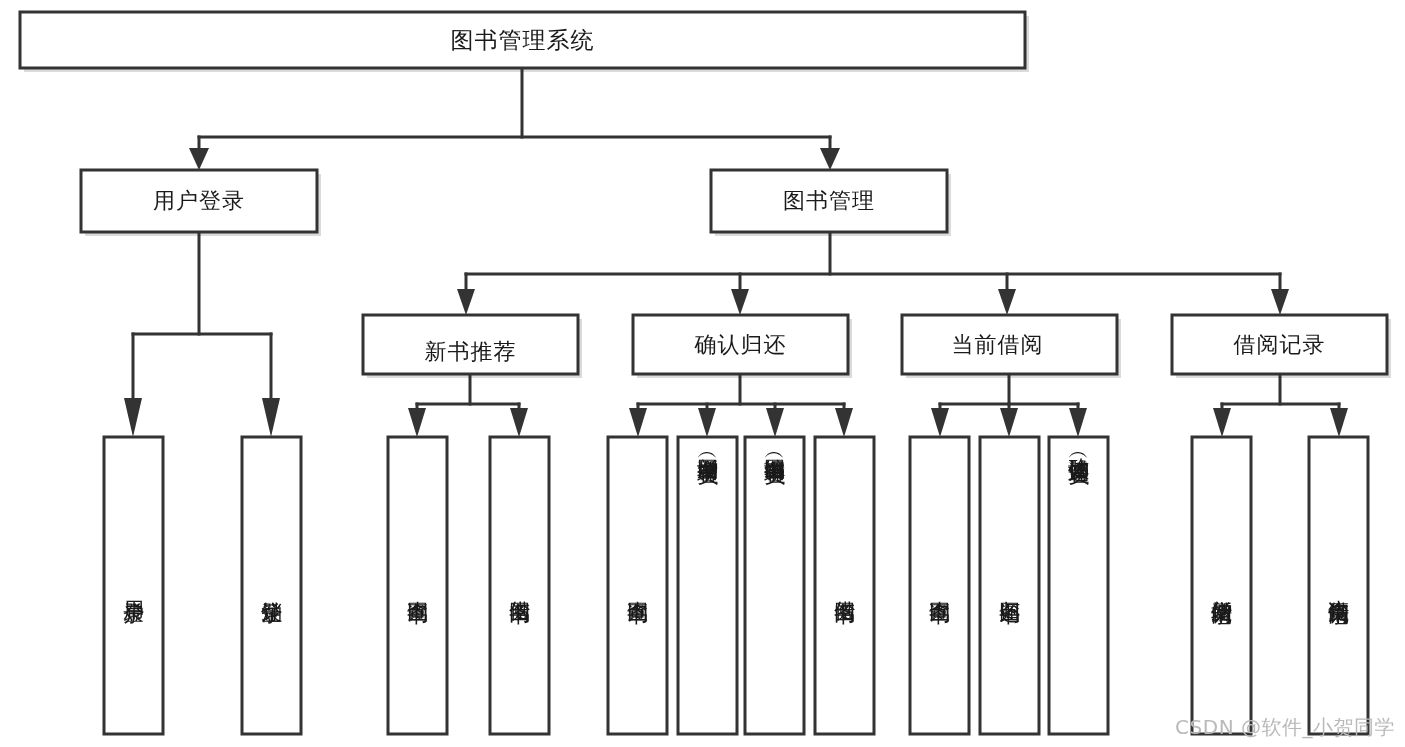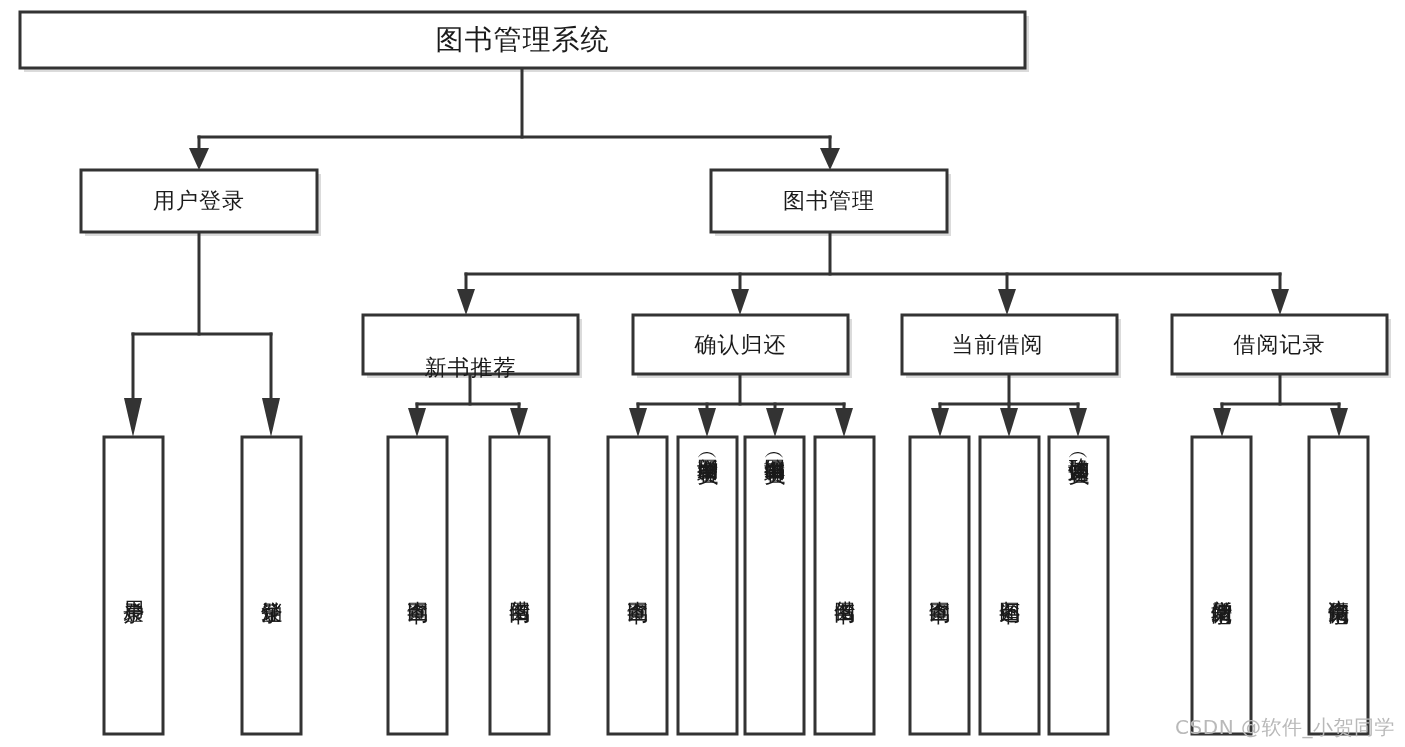--- a/index.html
+++ b/index.html
@@ -75,21 +75,21 @@
     pointer-events: none;
   }
   .hlabel-text {
     font-family: "DejaVu Sans", "Liberation Sans", sans-serif;
     font-size: 22px;
     color: #1a1a1a;
     letter-spacing: 1px;
     white-space: nowrap;
   }
   .title-text {
-    font-size: 28px;
+    font-size: 23px;
   }
   .watermark {
     position: absolute;
     right: 10px;
     bottom: 6px;
     font-family: "DejaVu Sans", "Liberation Sans", sans-serif;
     font-size: 20px;
     color: #b9b9b9;
     letter-spacing: 0.5px;
     white-space: nowrap;
@@ -210,21 +210,21 @@
   </div>
 
   <div class="hlabel-wrap" style="left:81px; top:170px; width:236px; height:62px;">
     <span class="hlabel-text">用户登录</span>
   </div>
 
   <div class="hlabel-wrap" style="left:711px; top:170px; width:236px; height:62px;border-radius:29px;">
     <span class="hlabel-text">图书管理</span>
   </div>
 
-  <div class="hlabel-wrap" style="left:363px; top:315px; width:215px; height:73px;margin-top:16px;">
+  <div class="hlabel-wrap" style="left:363px; top:315px; width:215px; height:73px;">
     <span class="hlabel-text">新书推荐</span>
   </div>
 
   <div class="hlabel-wrap" style="left:633px; top:315px; width:215px; height:59px;">
     <span class="hlabel-text">确认归还</span>
   </div>
 
   <div class="hlabel-wrap" style="left:902px; top:315px; width:191px; height:59px;">
     <span class="hlabel-text">当前借阅</span>
   </div>

